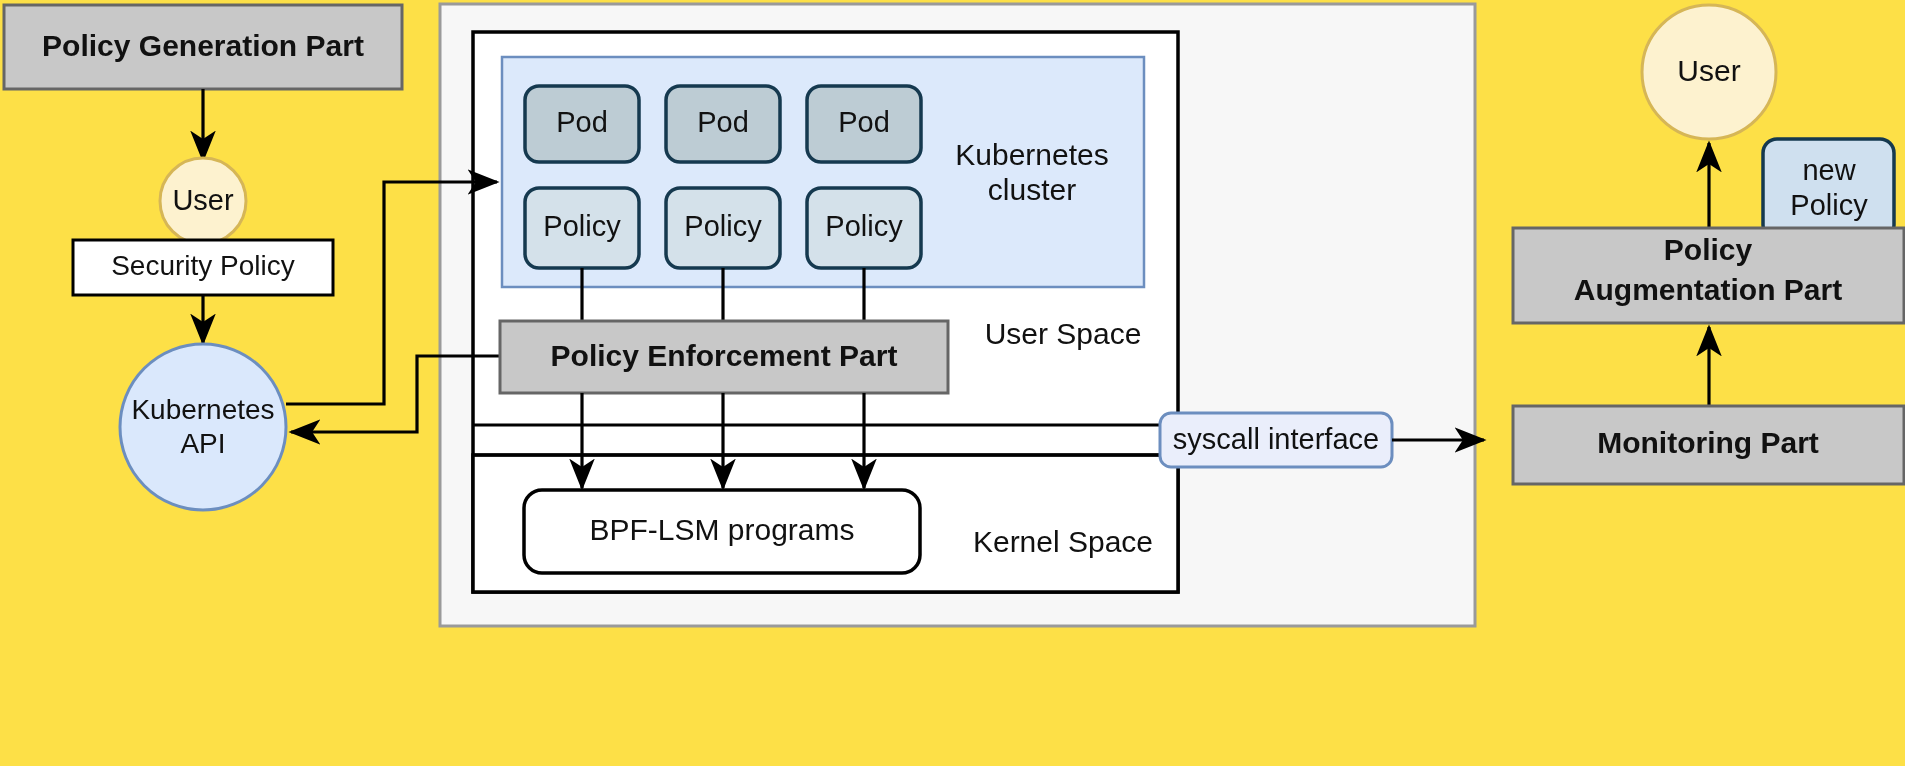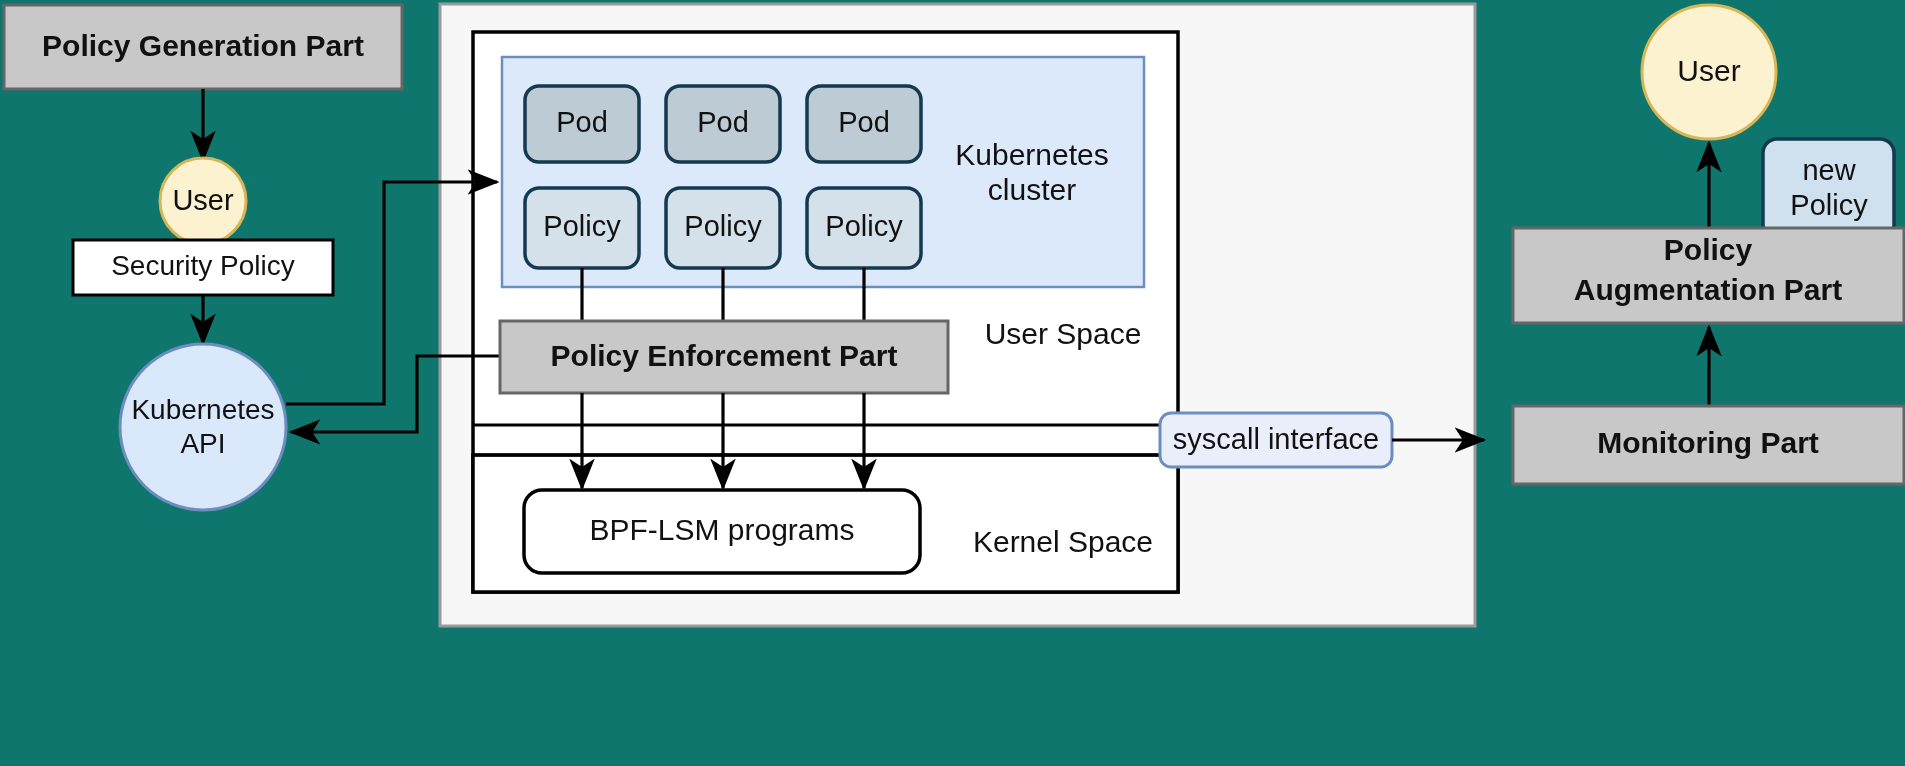--- a/index.html
+++ b/index.html
@@ -4,21 +4,21 @@
 <style>
   html, body {
     margin: 0;
     padding: 0;
     background: #ffffff;
   }
   #stage {
     position: relative;
     width: 1905px;
     height: 766px;
-    background: #0f766e;
+    background: #fde047;
     font-family: "Liberation Sans", sans-serif;
     overflow: hidden;
   }
   svg#diagram {
     position: absolute;
     top: 0;
     left: 0;
     width: 1905px;
     height: 766px;
   }

